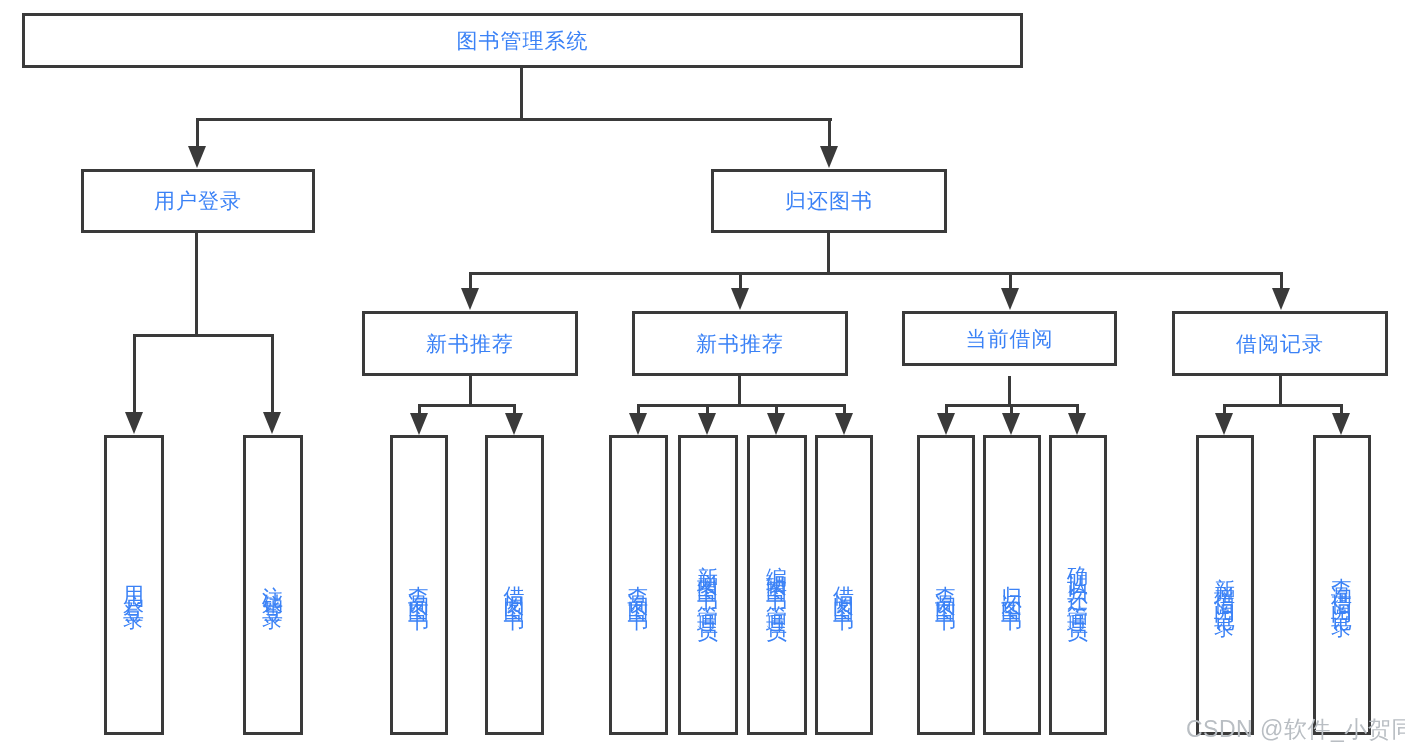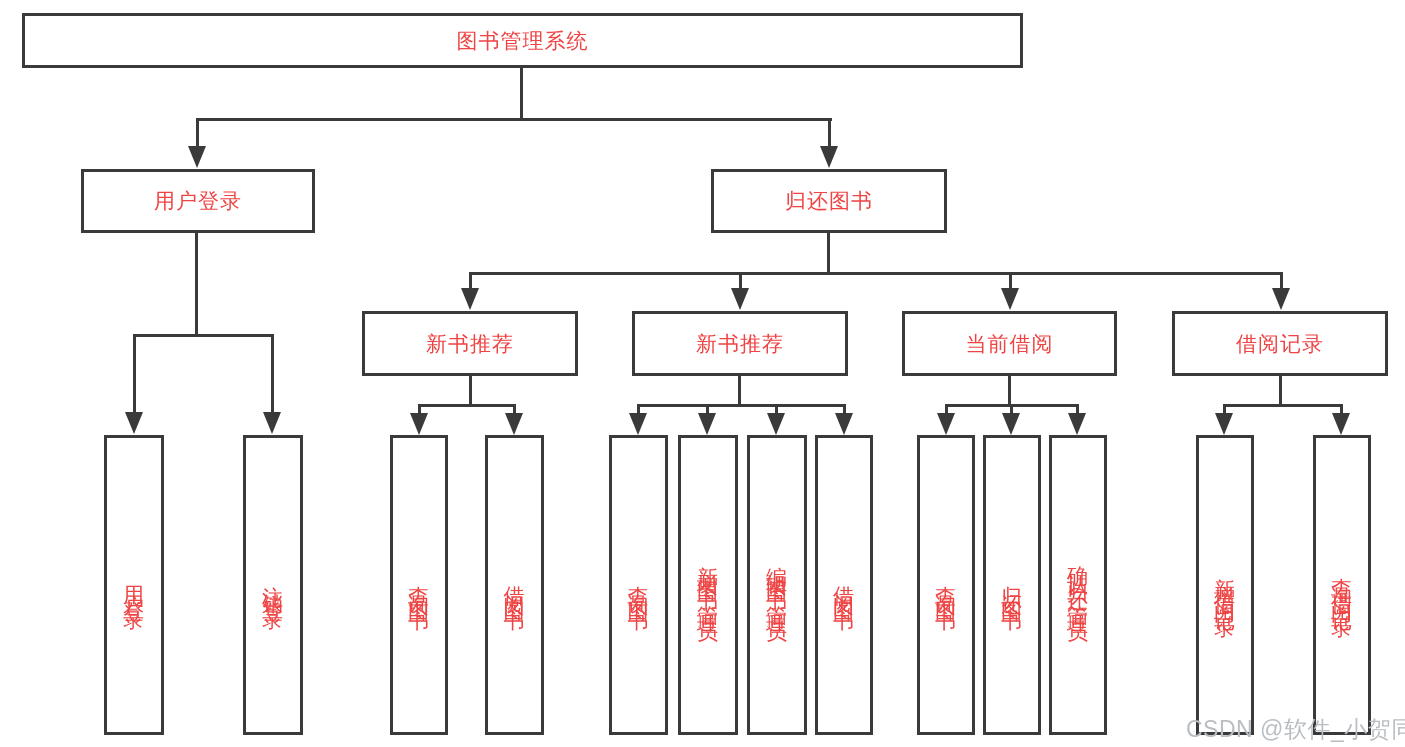--- a/index.html
+++ b/index.html
@@ -9,21 +9,21 @@
     height: 747px;
     background: #ffffff;
     font-family: "Liberation Sans", "DejaVu Sans", sans-serif;
     overflow: hidden;
   }
   .node {
     position: absolute;
     box-sizing: border-box;
     border: 3px solid #3a3a3a;
     background: #ffffff;
-    color: #ef4444;
+    color: #3b82f6;
     display: flex;
     align-items: center;
     justify-content: center;
     text-align: right;
   }
   .node.h { font-size: 21px; letter-spacing: 1px; }
   .node.v {
     writing-mode: vertical-rl;
     text-orientation: mixed;
     font-size: 21px;
@@ -56,21 +56,21 @@
 
 <div class="canvas">
 
   <div class="node h" style="left:22px; top:13px; width:1001px; height:55px;">图书管理系统</div>
 
   <div class="node h" style="left:81px; top:169px; width:234px; height:64px;">用户登录</div>
   <div class="node h" style="left:711px; top:169px; width:236px; height:64px;">归还图书</div>
 
   <div class="node h" style="left:362px; top:311px; width:216px; height:65px;">新书推荐</div>
   <div class="node h" style="left:632px; top:311px; width:216px; height:65px;">新书推荐</div>
-  <div class="node h" style="left:902px; top:311px; width:215px; height:65px;">当前借阅</div>
+  <div class="node h" style="left:902px; top:311px; width:215px; height:55px;">当前借阅</div>
   <div class="node h" style="left:1172px; top:311px; width:216px; height:65px;">借阅记录</div>
 
   <div class="node v" style="left:104px; width:60px;">用户登录</div>
   <div class="node v" style="left:243px; width:60px;">注销登录</div>
 
   <div class="node v" style="left:390px; width:58px;">查询图书</div>
   <div class="node v" style="left:485px; width:59px;">借阅图书</div>
 
   <div class="node v" style="left:609px; width:59px;">查询图书</div>
   <div class="node v" style="left:678px; width:60px;">新增图书（管理员）</div>

